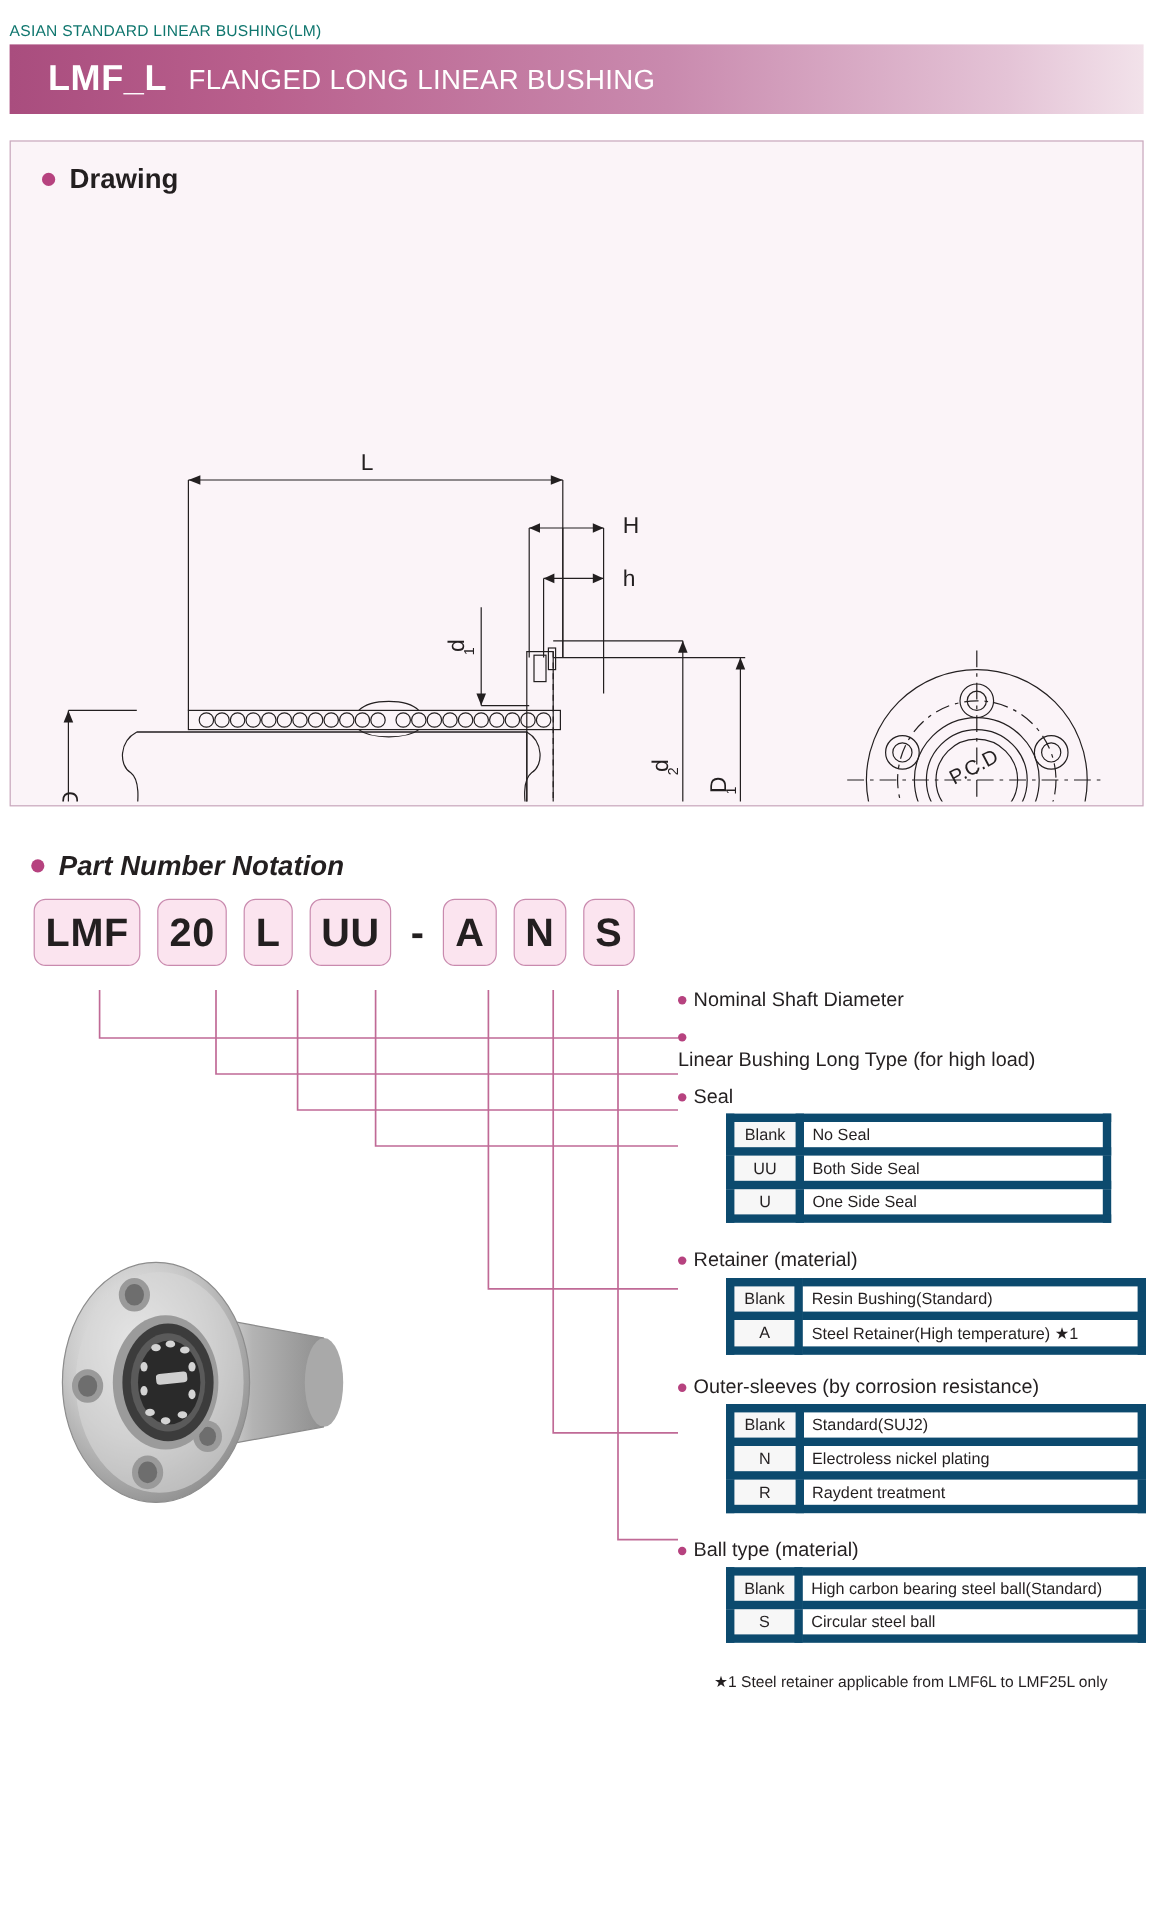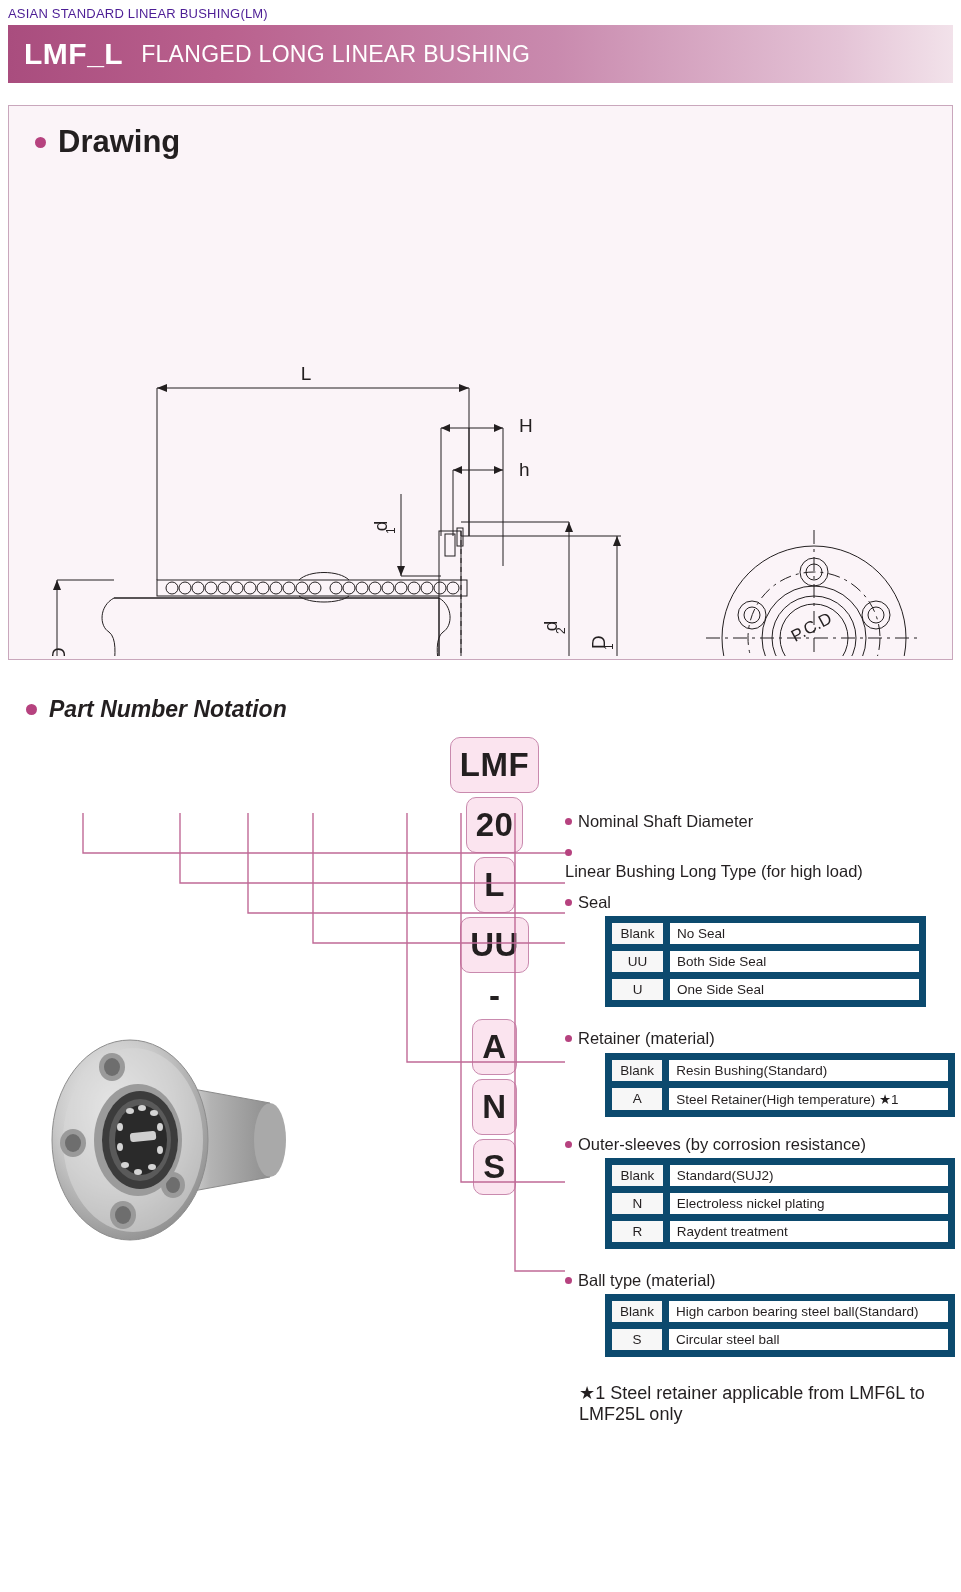--- a/index.html
+++ b/index.html
@@ -10,33 +10,34 @@
     background: #ffffff;
     font-family: "Liberation Sans", sans-serif;
     color: #231f20;
     position: relative;
     overflow: hidden;
   }
 
   
   .top-label {
     font-size: 13px;
-    color: #4c1d95;
+    color: #0f766e;
     padding: 6px 0 4px 8px;
     letter-spacing: .2px;
+    margin-top: 12px;
   }
 
   
   .title-bar {
     height: 58px;
     margin: 0 8px;
     background: linear-gradient(to right, #a94d7e 0%, #b9608d 22%, #c98aae 58%, #e4c3d6 88%, #f2e2ea 100%);
     display: flex;
     align-items: center;
-    padding-left: 16px;
+    padding-left: 32px;
     color: #ffffff;
   }
   .title-bar .code {
     font-size: 30px;
     font-weight: bold;
     letter-spacing: .5px;
   }
   .title-bar .desc {
     font-size: 23px;
     margin-left: 18px;
@@ -56,43 +57,42 @@
     align-items: center;
     gap: 12px;
     padding: 18px 0 0 26px;
   }
   .bullet {
     width: 11px; height: 11px; border-radius: 50%;
     background: #b6427f;
     display: inline-block;
   }
   .section-head .txt {
-    font-size: 31px;
+    font-size: 23px;
     font-weight: bold;
     color: #231f20;
   }
   .drawing-area { position: absolute; inset: 50px 0 0 0; }
 
   
   .pn-head {
     display: flex;
     align-items: center;
     gap: 12px;
     margin: 36px 0 0 26px;
   }
   .pn-head .txt { font-size: 23px; font-weight: bold; font-style: italic; }
 
   .pn-wrap { position: relative; margin-top: 14px; height: 700px; }
 
   .chip-row {
     display: flex;
     align-items: center;
-    gap: 4px;
+    gap: 14px;
     margin-left: 28px;
-    flex-direction: column;
   }
   .chip {
     background: #fbe4ef;
     border: 1px solid #c98aae;
     border-radius: 10px;
     font-size: 33px;
     font-weight: bold;
     color: #231f20;
     display: flex;
     align-items: center;
@@ -135,23 +135,23 @@
   }
   table.opt td {
     border: 7px solid #0c4a6e;
     padding: 3px 7px;
     white-space: nowrap;
   }
   table.opt td.k { width: 58px; text-align: center; background:#f7f7f7; }
 
   .note {
     position: absolute;
-    left: 579px;
+    left: 595px;
     top: 645px;
-    font-size: 18px;
+    font-size: 13px;
   }
 
   
   .photo { position: absolute; left: 20px; top: 268px; }
 
   svg { display:block; }
 </style>
 </head>
 <body>
 

